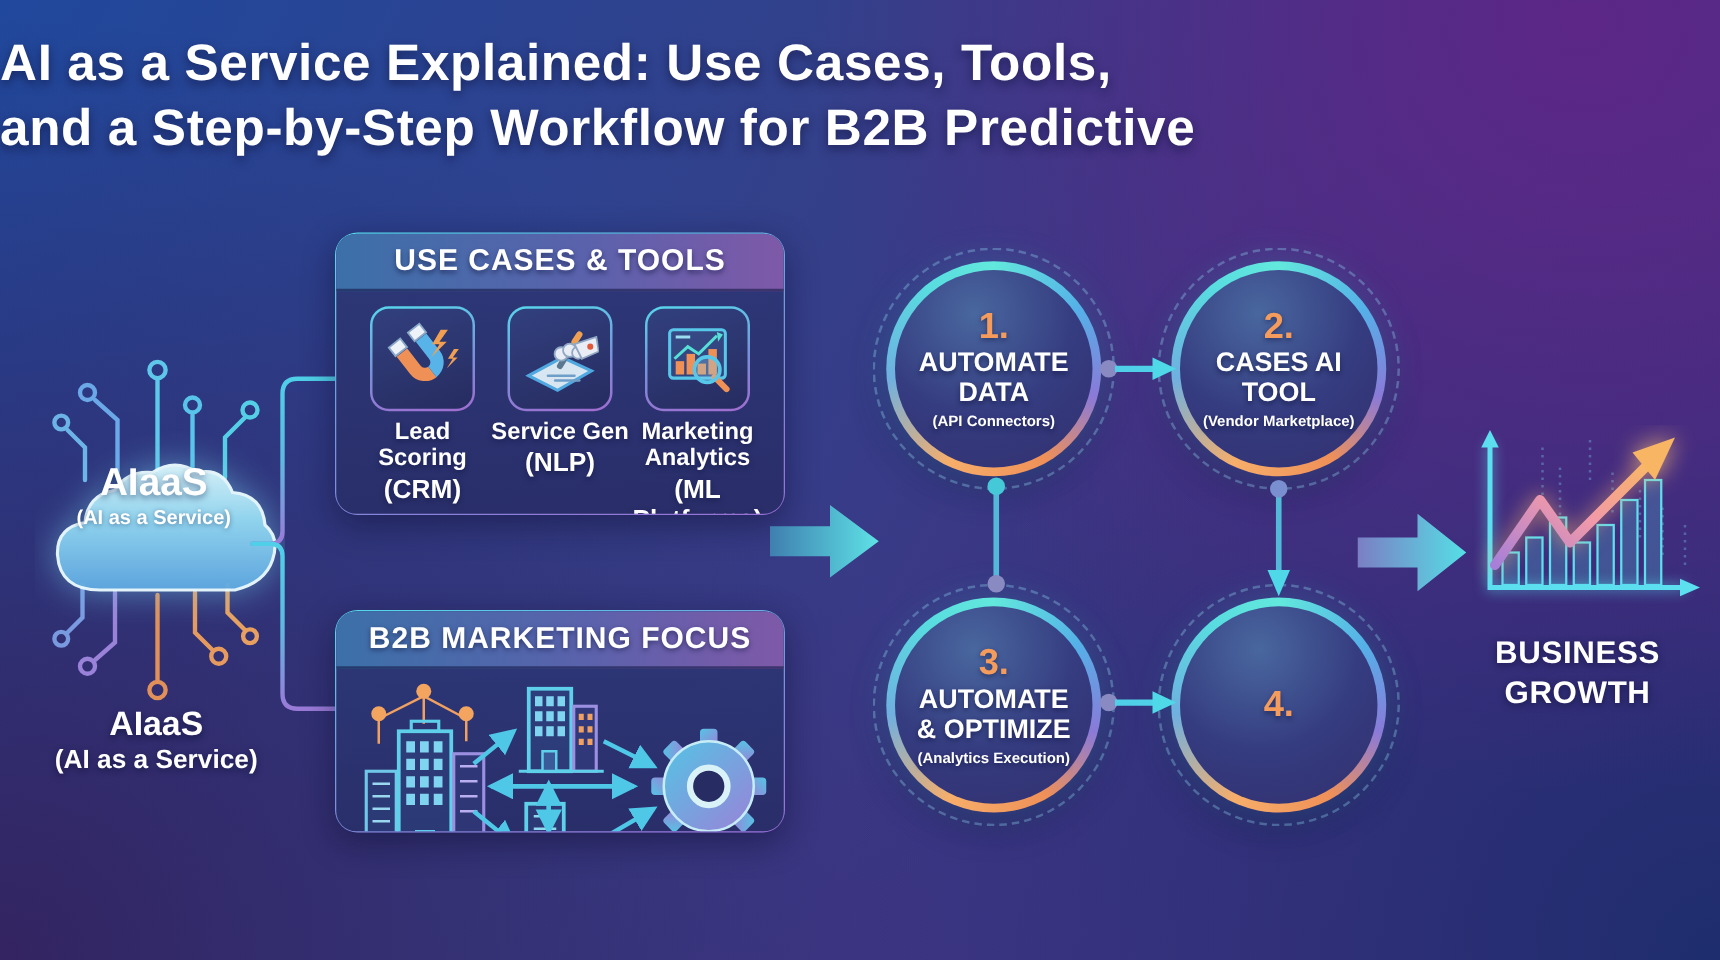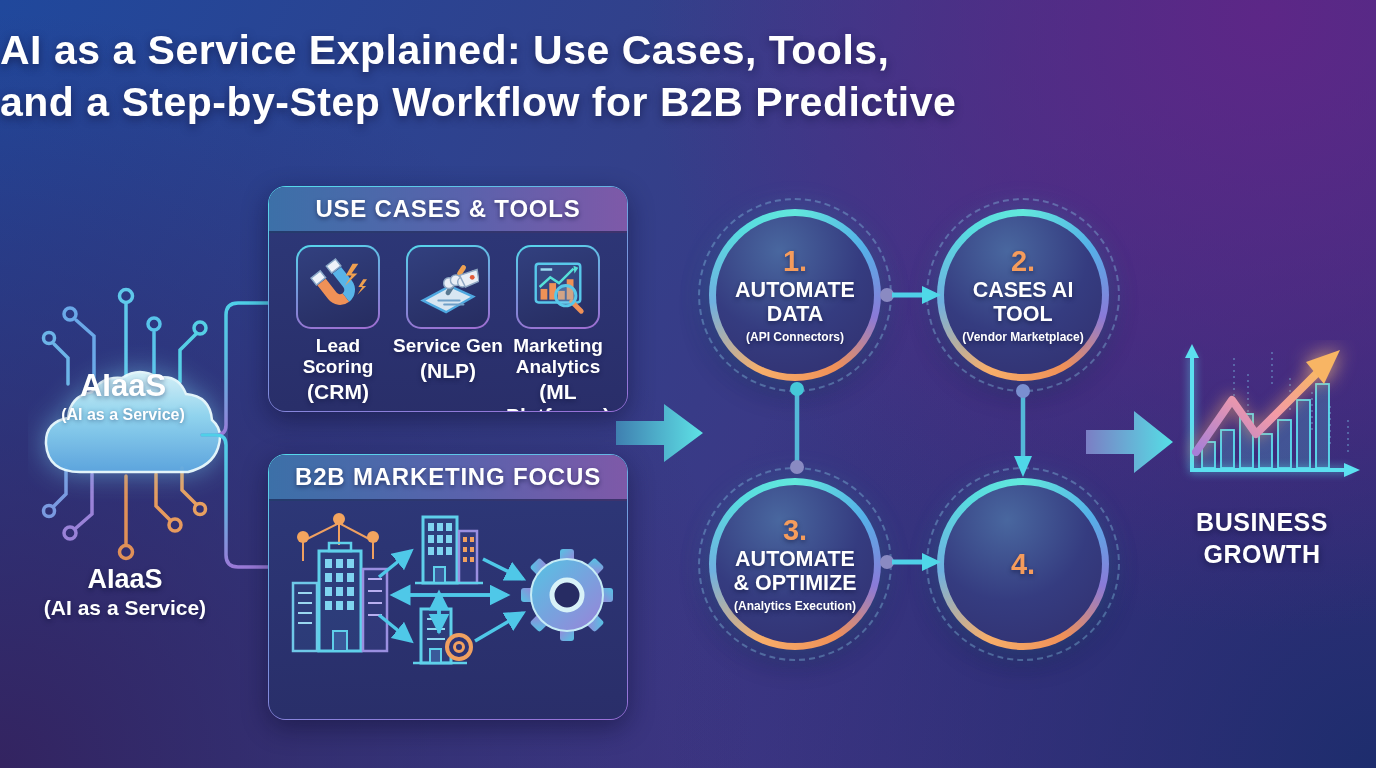--- a/index.html
+++ b/index.html
@@ -37,21 +37,21 @@
     background:linear-gradient(165deg,#54dcec 0%,#6f9fe0 40%,#9a6fd8 100%);
     box-shadow:0 8px 26px rgba(10,12,45,.45); }
   .panel-inner { width:100%; height:100%; border-radius:16px; overflow:hidden;
     background:linear-gradient(180deg, rgba(44,52,118,.97), rgba(38,44,102,.97)); }
   .panel-header { height:46px; display:flex; align-items:center; justify-content:center;
     background:linear-gradient(90deg,#3c70a8 0%,#5a62ac 55%,#7e59a8 100%);
     border-bottom:2px solid rgba(20,25,70,.6); }
   .panel-header span { color:#fff; font-size:24px; font-weight:800; letter-spacing:.8px;
     text-shadow:0 2px 4px rgba(15,20,60,.55); }
   #panel-usecases { left:268px; top:186px; width:360px; height:226px; }
-  #panel-b2b { left:268px; top:454px; width:360px; height:266px;text-align:center; }
+  #panel-b2b { left:268px; top:488px; width:360px; height:178px;text-align:center; }
 
   .tools-row { display:flex; justify-content:space-between; padding:12px 14px 0 14px; }
   .tool { width:112px; display:flex; flex-direction:column; align-items:center; }
   .tool-tile { width:84px; height:84px; border-radius:15px; padding:2px;
     background:linear-gradient(170deg,#56d8ec 0%,#7a8fd8 55%,#a06cd0 100%); }
   .tool-tile-inner { width:100%; height:100%; border-radius:13px;
     background:linear-gradient(160deg,#32407f,#262c60); display:flex; align-items:center; justify-content:center; }
   .tool-label { margin-top:7px; color:#fff; font-size:19px; font-weight:800; line-height:1.1;
     text-align:center; text-shadow:0 2px 4px rgba(15,20,60,.55); }
   .tool-sub { color:#fff; font-size:21px; font-weight:700; margin-top:2px; text-align:center;

